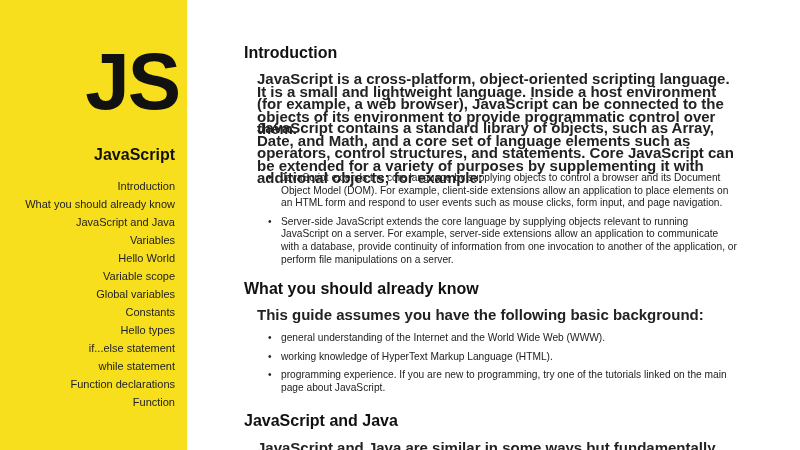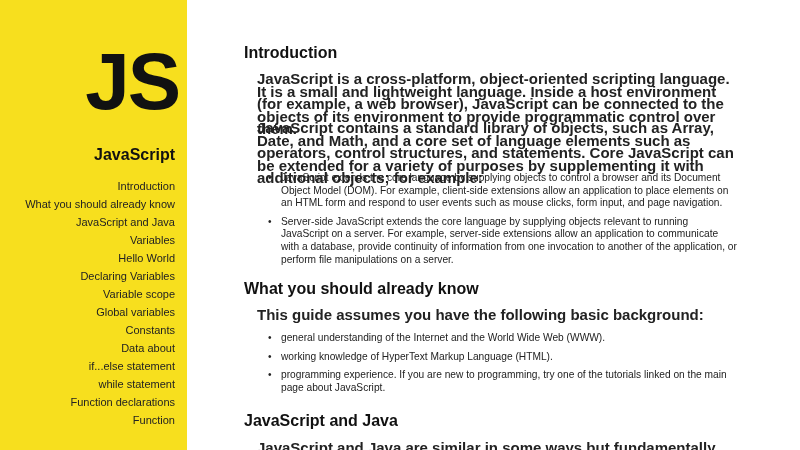--- a/index.html
+++ b/index.html
@@ -54,25 +54,24 @@
 
 <nav id="sidebar">
   <div id="logo">JS</div>
   <div id="brand">JavaScript</div>
   <ul id="nav">
     <li>Introduction</li>
     <li>What you should already know</li>
     <li>JavaScript and Java</li>
     <li>Variables</li>
     <li>Hello World</li>
-    <li>Declaring Variables</li>
     <li>Variable scope</li>
     <li>Global variables</li>
     <li>Constants</li>
-    <li>Data about</li>
+    <li>Hello types</li>
     <li>if...else statement</li>
     <li>while statement</li>
     <li>Function declarations</li>
     <li>Function</li>
   </ul>
 </nav>
 
 <main id="main">
   <h2 style="top:43px">Introduction</h2>
   <p class="p" style="top:73px">JavaScript is a cross-platform, object-oriented scripting language. It is a small and lightweight language. Inside a host environment (for example, a web browser), JavaScript can be connected to the objects of its environment to provide programmatic control over them.</p>

